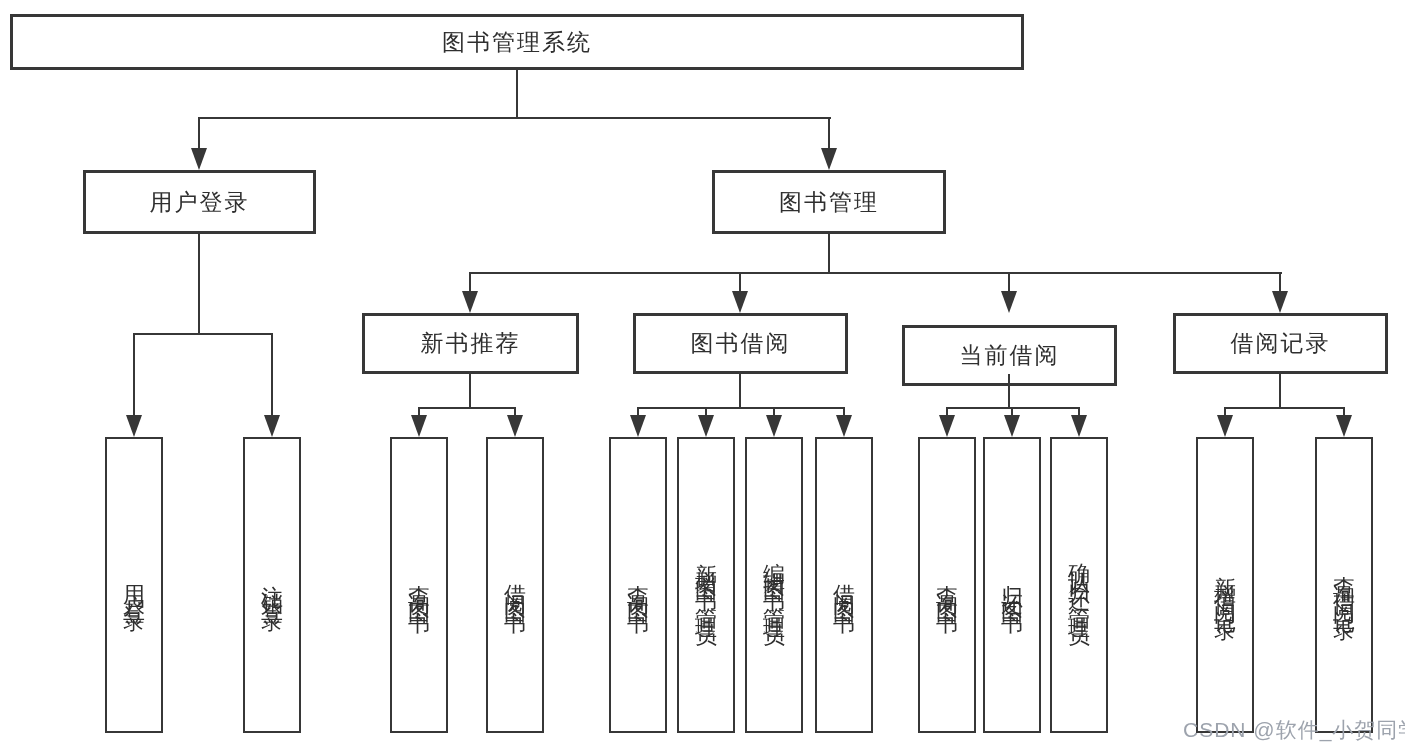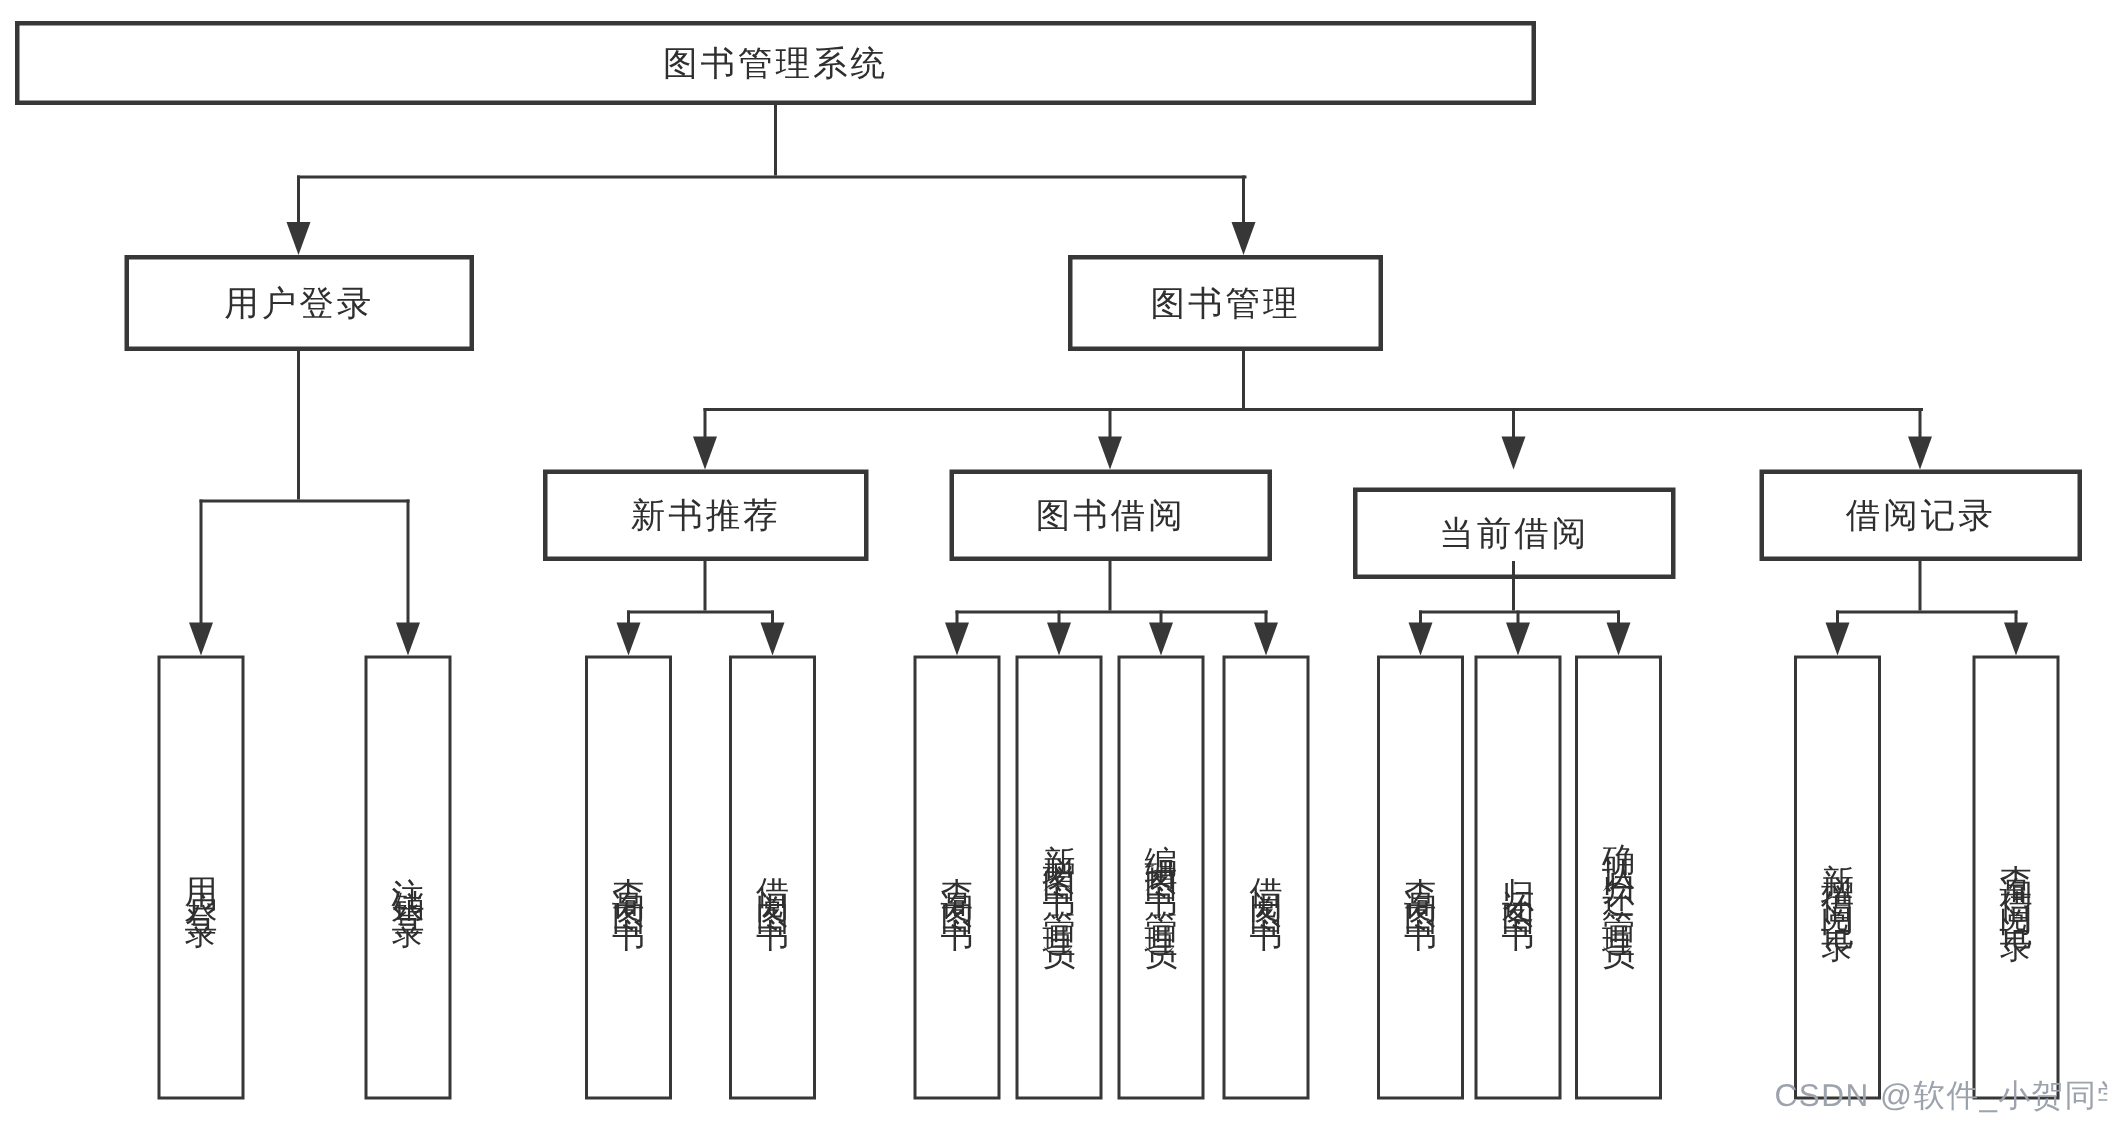--- a/index.html
+++ b/index.html
@@ -81,21 +81,21 @@
   <div class="vline" style="left:516px;top:68px;height:49px"></div>
   <div class="hline" style="left:198px;top:117px;width:633px"></div>
   <div class="vline" style="left:198px;top:117px;height:34px"></div>
   <div class="vline" style="left:828px;top:117px;height:34px"></div>
   <div class="arrow" style="left:191px;top:148px"></div>
   <div class="arrow" style="left:821px;top:148px"></div>
 
   <div class="box" style="left:83px;top:170px;width:233px;height:64px">
     <span class="lbl">用户登录</span>
   </div>
-  <div class="box" style="left:712px;top:170px;width:210px;height:64px">
+  <div class="box" style="left:712px;top:170px;width:234px;height:64px">
     <span class="lbl">图书管理</span>
   </div>
 
   <div class="vline" style="left:198px;top:234px;height:99px"></div>
   <div class="hline" style="left:133px;top:333px;width:140px"></div>
   <div class="vline" style="left:133px;top:333px;height:84px"></div>
   <div class="vline" style="left:271px;top:333px;height:84px"></div>
   <div class="arrow" style="left:126px;top:415px"></div>
   <div class="arrow" style="left:264px;top:415px"></div>
 

